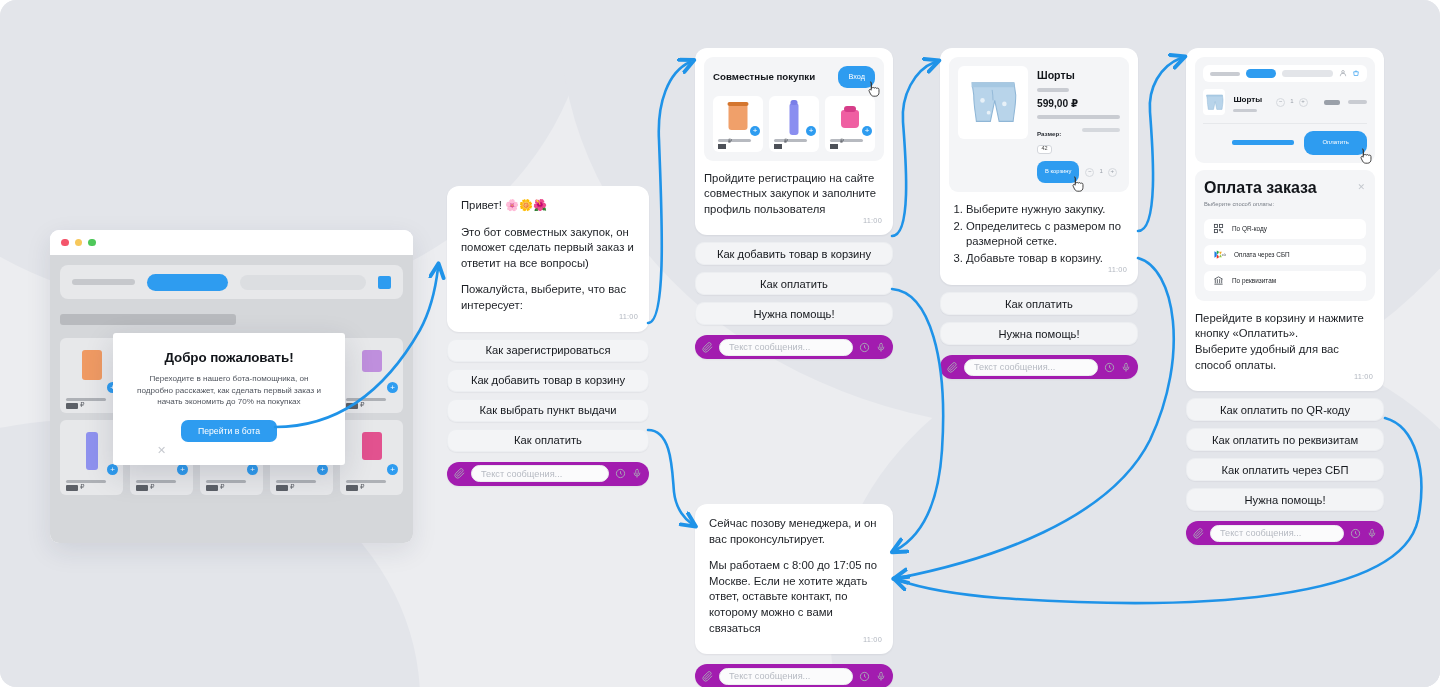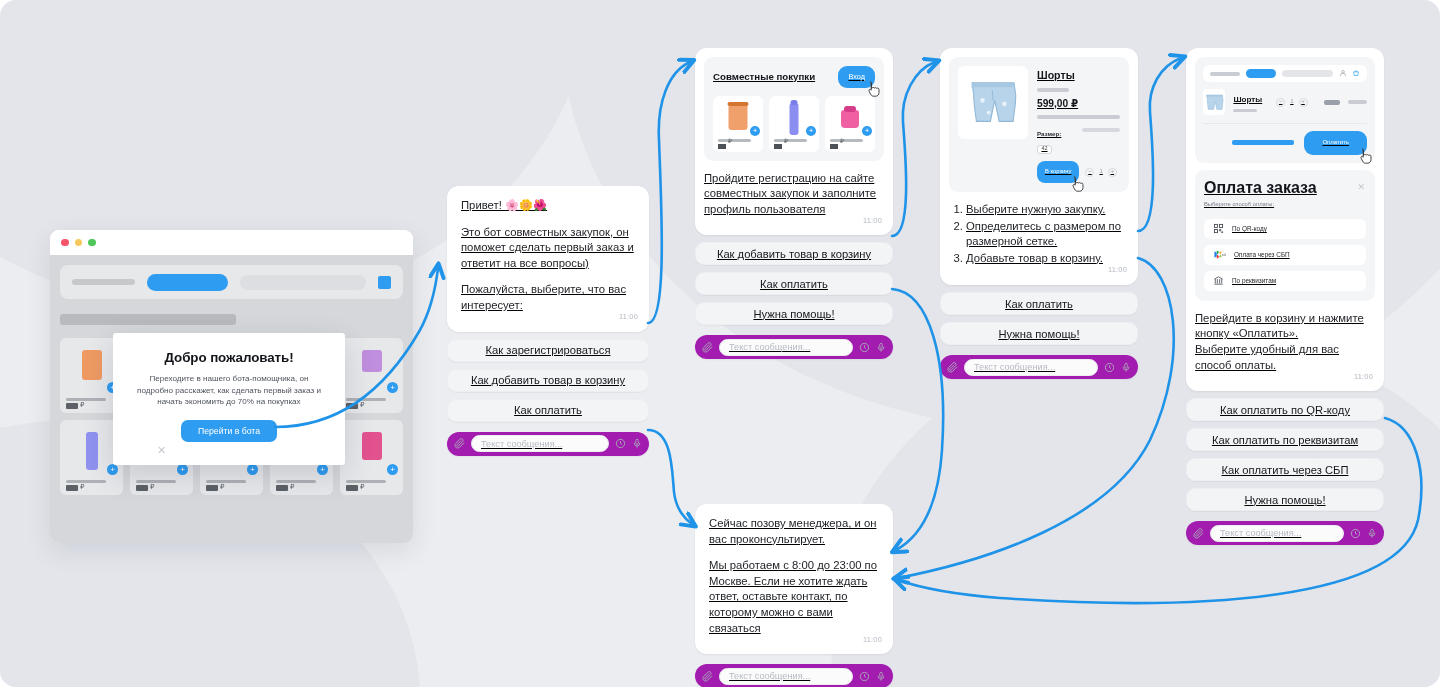--- a/index.html
+++ b/index.html
@@ -25,21 +25,21 @@
   .blob-a { width: 760px; height: 640px; left: -170px; top: -330px; }
   .blob-b { width: 980px; height: 820px; left: 560px; top: -390px; }
   .blob-c { width: 680px; height: 560px; left: -260px; top: 420px; }
   .blob-d { width: 700px; height: 600px; left: 830px; top: 330px; }
   .blob-e { width: 520px; height: 460px; left: 1180px; top: 430px; }
 
   
   #arrows { position: absolute; inset: 0; pointer-events: none; }
 
   
-  .chat-panel { position: absolute; text-decoration: underline; }
+  .chat-panel { position: absolute; }
   .bubble {
     background: #ffffff;
     border-radius: 12px;
     padding: 12px 14px 10px 14px;
     box-shadow: 0 1px 2px rgba(25,35,60,.07);
     position: relative;
     font-size: 11.3px;
     line-height: 15.6px;
     color: #1c1f24;
   }
@@ -290,20 +290,21 @@
 
   <div class="chat-panel" style="left:447px; top:186px; width:202px;">
     <div class="bubble" style="padding-bottom:18px">
       <p>Привет! 🌸🌼🌺</p>
       <p>Это бот совместных закупок, он поможет сделать первый заказ и ответит на все вопросы)</p>
       <p>Пожалуйста, выберите, что вас интересует:</p>
       <span class="time">11:00</span>
     </div>
     <div class="reply">Как зарегистрироваться</div>
     <div class="reply">Как добавить товар в корзину</div>
+    <div class="reply">Как выбрать пункт выдачи</div>
     <div class="reply">Как оплатить</div>
     <div class="composer">
       <span class="ic">
         <svg width="11" height="11" viewBox="0 0 24 24" fill="none" stroke="currentColor" stroke-width="2" stroke-linecap="round">
             <path d="M21.44 11.05l-9.19 9.19a6 6 0 01-8.49-8.49l9.19-9.19a4 4 0 015.66 5.66l-9.2 9.19a2 2 0 01-2.83-2.83l8.49-8.48"></path>
           </svg>
       </span>
       <span class="field">Текст сообщения...</span>
       <span class="ic">
         <svg width="11" height="11" viewBox="0 0 24 24" fill="none" stroke="currentColor" stroke-width="2">
@@ -563,21 +564,21 @@
             <rect x="9" y="2" width="6" height="12" rx="3"></rect>
             <path d="M5 11a7 7 0 0014 0M12 18v3"></path>
           </svg>
       </span>
     </div>
   </div>
 
   <div class="chat-panel" style="left:695px; top:504px; width:198px;">
     <div class="bubble" style="padding-bottom:18px">
       <p>Сейчас позову менеджера, и он вас проконсультирует.</p>
-      <p>Мы работаем с 8:00 до 23:00 по Москве. Если не хотите ждать ответ, оставьте контакт, по которому можно с вами связаться</p>
+      <p>Мы работаем с 8:00 до 17:05 по Москве. Если не хотите ждать ответ, оставьте контакт, по которому можно с вами связаться</p>
       <span class="time">11:00</span>
     </div>
     <div class="composer">
       <span class="ic">
         <svg width="11" height="11" viewBox="0 0 24 24" fill="none" stroke="currentColor" stroke-width="2" stroke-linecap="round">
             <path d="M21.44 11.05l-9.19 9.19a6 6 0 01-8.49-8.49l9.19-9.19a4 4 0 015.66 5.66l-9.2 9.19a2 2 0 01-2.83-2.83l8.49-8.48"></path>
           </svg>
       </span>
       <span class="field">Текст сообщения...</span>
       <span class="ic">

